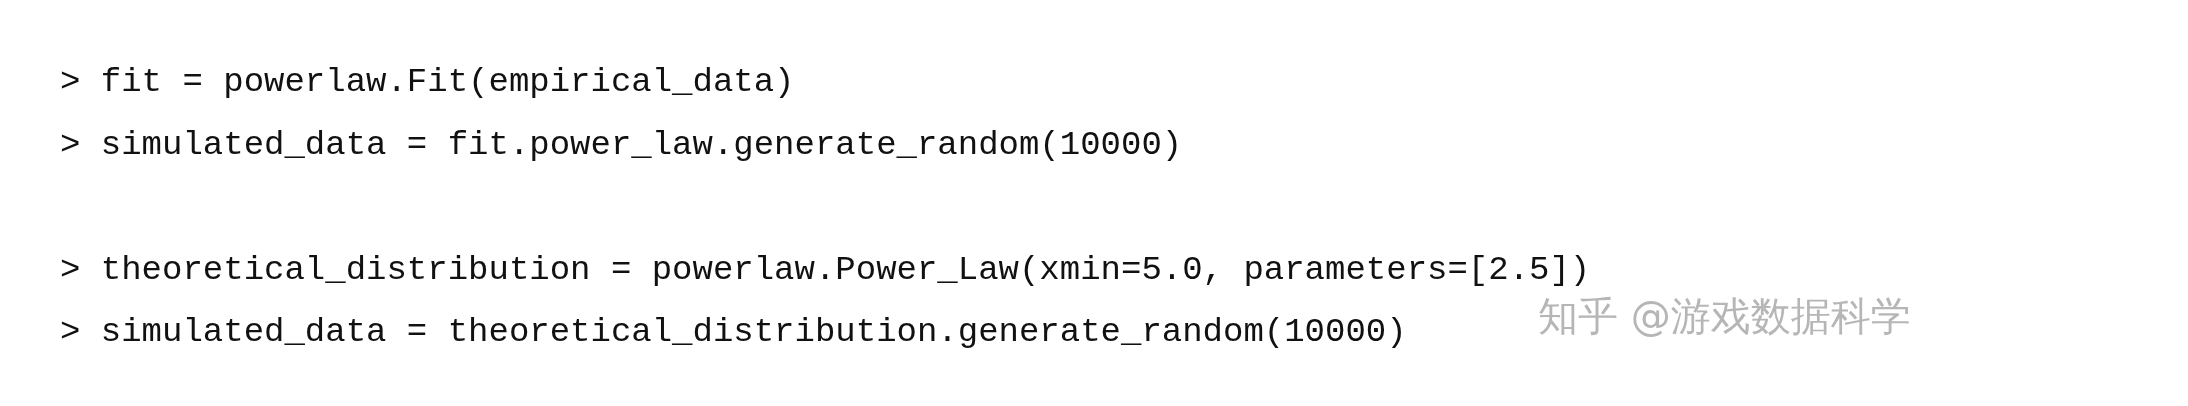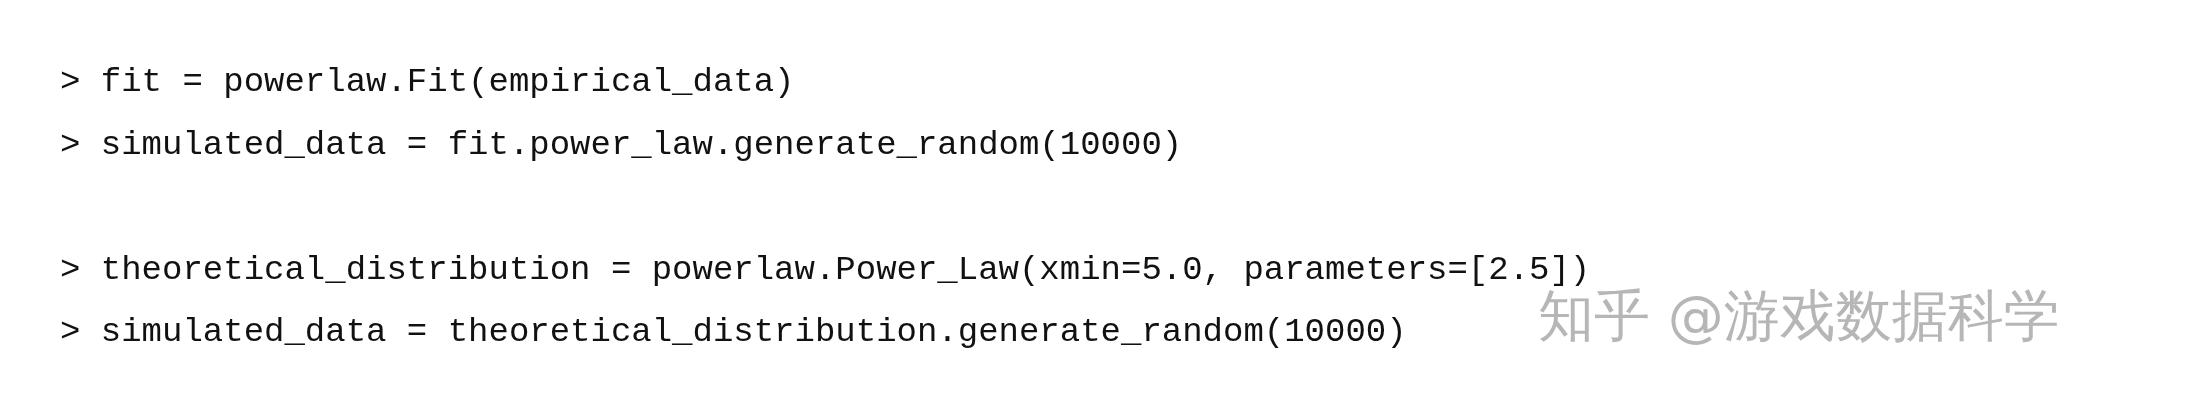--- a/index.html
+++ b/index.html
@@ -32,21 +32,21 @@
       height: 62.5px;
     }
     .prompt {
       color: #111111;
     }
     .watermark {
       position: absolute;
       left: 1538px;
       top: 276px;
       font-family: "DejaVu Sans", "Liberation Sans", sans-serif;
-      font-size: 56px;
+      font-size: 40px;
       line-height: 80px;
       color: #b3b3b3;
       white-space: nowrap;
       letter-spacing: 0px;
       text-shadow: 1px 1px 0 #ffffff, -1px -1px 0 rgba(255,255,255,0.6);
       opacity: 0.95;
       pointer-events: none;
     }
   </style>
 </head>

